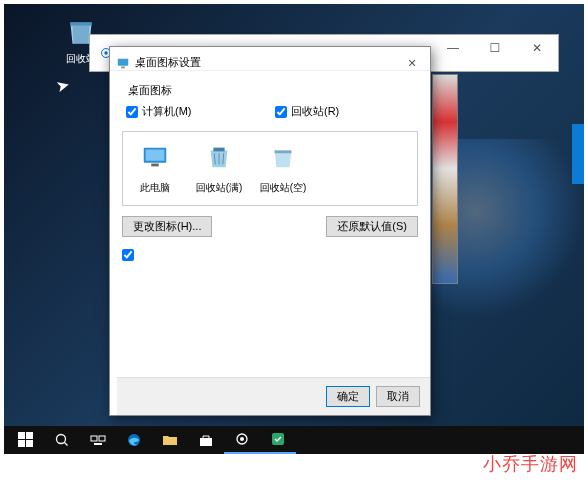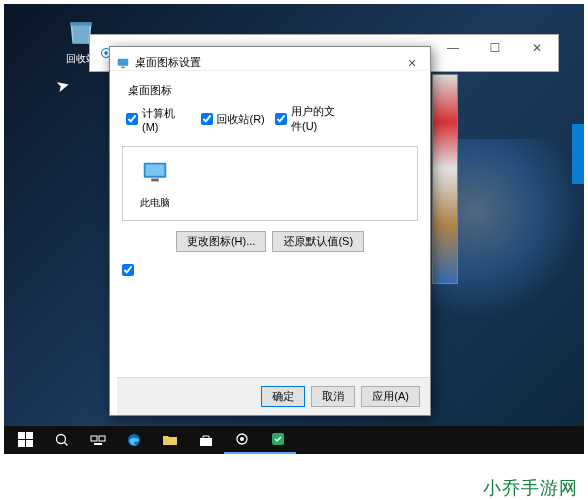--- a/index.html
+++ b/index.html
@@ -15,37 +15,37 @@
 .settings-title{display:flex;align-items:center;height:100%;padding:0 10px;gap:6px}
 .settings-ctrl{position:absolute;right:0;top:0;display:flex}
 .settings-ctrl span{width:42px;height:26px;display:flex;align-items:center;justify-content:center;color:#555;font-size:12px;cursor:pointer}
 .cursor{position:absolute;top:72px;left:52px;color:#fff;font-size:16px;transform:rotate(-15deg)}
 .dialog{position:absolute;top:42px;left:105px;width:322px;height:370px;background:#fff;border:1px solid #888;box-shadow:2px 3px 12px rgba(0,0,0,.5)}
 .dlg-titlebar{height:24px;display:flex;align-items:flex-end;padding:0 6px;background:#fff;border-bottom:1px solid #eee}
 .dlg-titlebar .ico{width:14px;height:14px;margin-right:5px}
 .dlg-close{margin-left:auto;width:24px;text-align:center;font-size:11px;cursor:pointer;color:#555}
 .dlg-body{padding:10px 12px}
 .group-label{margin:2px 0 6px 6px}
-.check-grid{display:grid;grid-template-columns:1fr 1fr 1fr 1fr;row-gap:5px;column-gap:10px;margin-bottom:12px;padding:0 4px}
+.check-grid{display:grid;grid-template-columns:1fr 1fr;row-gap:5px;column-gap:10px;margin-bottom:12px;padding:0 4px}
 .chk{display:flex;align-items:center;gap:4px;cursor:pointer}
 .chk input{width:12px;height:12px}
 .icon-box{border:1px solid #ccc;padding:10px 6px;display:flex;gap:12px}
 .icon-item{width:52px;text-align:center;cursor:pointer}
 .icon-item svg{width:30px;height:30px}
 .icon-item .lbl{font-size:10px;margin-top:7px;white-space:nowrap;overflow:hidden;text-overflow:ellipsis}
-.icon-btn-row{display:flex;justify-content:center;gap:6px;margin:10px 0 12px}
+.icon-btn-row{display:flex;justify-content:space-between;gap:6px;margin:10px 0 12px}
 button{height:21px;padding:0 10px;background:#e1e1e1;border:1px solid #adadad;font-size:11px;cursor:pointer}
 .dlg-buttons{position:absolute;bottom:0;left:7px;right:0;height:38px;background:#f0f0f0;border-top:1px solid #ddd;display:flex;justify-content:flex-end;align-items:center;gap:6px;padding:0 10px}
 .dlg-buttons .primary{border-color:#0078d7}
 .right-strip{position:absolute;top:70px;left:428px;width:26px;height:210px;background:linear-gradient(180deg,#f0ede6,#e33,#f6f2ee 45%,#b84,#3a6fb8);opacity:.9;border:1px solid #888}
 .gear-ico{width:12px;height:12px}
 .taskbar{position:absolute;bottom:0;left:0;right:0;height:28px;background:#101010;display:flex;align-items:center;padding:0 4px;gap:0}
 .tb-item{width:36px;height:28px;display:flex;align-items:center;justify-content:center;cursor:pointer}
 .tb-item.active{border-bottom:2px solid #5aa9ff}
-.watermark{position:absolute;bottom:0;right:10px;font-size:18px;color:#15803d;font-weight:300;letter-spacing:1px}
+.watermark{position:absolute;bottom:24px;right:10px;font-size:18px;color:#ef4444;font-weight:300;letter-spacing:1px}
 </style>
 </head>
 <body>
 
 <div class="desktop">
   <div class="wallpaper"></div>
   <div class="sidebar-accent"></div>
 
   <div class="recycle-desktop">
     <svg viewBox="0 0 32 32">
@@ -89,51 +89,61 @@
 
       <div class="check-grid">
         <label class="chk">
             <input type="checkbox" checked="" style="">
             <span>计算机(M)</span>
           </label>
         <label class="chk">
             <input type="checkbox" checked="" style="">
             <span>回收站(R)</span>
           </label>
-        <label class="chk">
-            <input type="checkbox" checked="" style="">
-            <span>用户的文件(U)</span>
-          </label>
       </div>
 
       <div class="icon-box">
         <div class="icon-item">
           <svg viewBox="0 0 32 32">
               <rect x="4" y="6" width="24" height="16" rx="1" fill="#2b8cd6"></rect>
               <rect x="6" y="8" width="20" height="12" fill="#7ec4f2"></rect>
               <rect x="12" y="23" width="8" height="3" fill="#666"></rect>
             </svg>
           <div class="lbl">此电脑</div>
+        </div>
+        <div class="icon-item">
+          <svg viewBox="0 0 32 32">
+              <path fill="#9fcfe8" d="M7 9h18l-2 18H9z"></path>
+              <path fill="#4a7da8" d="M10 6h12v4H10z"></path>
+              <path d="M11 12l1 12M16 12v12M21 12l-1 12" stroke="#5a8ab0" stroke-width="1"></path>
+            </svg>
+          <div class="lbl">回收站(满)</div>
+        </div>
+        <div class="icon-item">
+          <svg viewBox="0 0 32 32">
+              <path fill="#bfe0f0" d="M7 9h18l-2 18H9z"></path>
+              <path fill="#7aa8c8" d="M7 9h18v3H7z"></path>
+            </svg>
+          <div class="lbl">回收站(空)</div>
         </div>
       </div>
 
       <div class="icon-btn-row">
         <button>更改图标(H)...</button>
         <button>还原默认值(S)</button>
       </div>
 
       <label class="chk">
         <input type="checkbox" checked="" style="">
       </label>
     </div>
 
     <div class="dlg-buttons">
       <button class="primary">确定</button>
       <button>取消</button>
-      <button>应用(A)</button>
     </div>
   </div>
 
   <div class="taskbar">
     <div class="tb-item">
       <svg width="16" height="16" viewBox="0 0 16 16">
           <rect x="0" y="0" width="7" height="7" fill="#fff"></rect>
           <rect x="8" y="0" width="7" height="7" fill="#fff"></rect>
           <rect x="0" y="8" width="7" height="7" fill="#fff"></rect>
           <rect x="8" y="8" width="7" height="7" fill="#fff"></rect>

